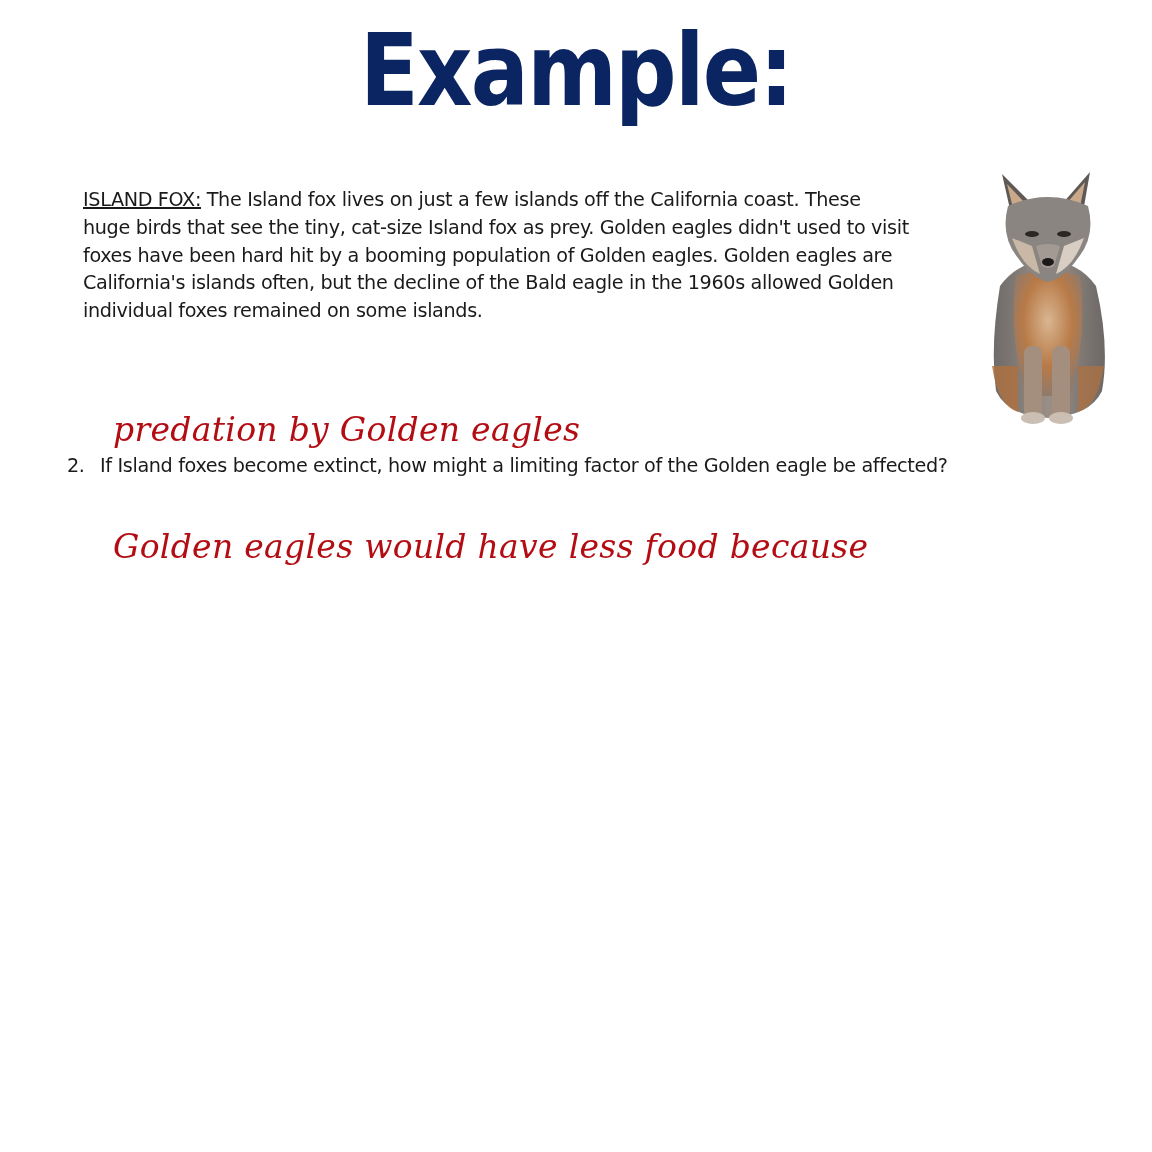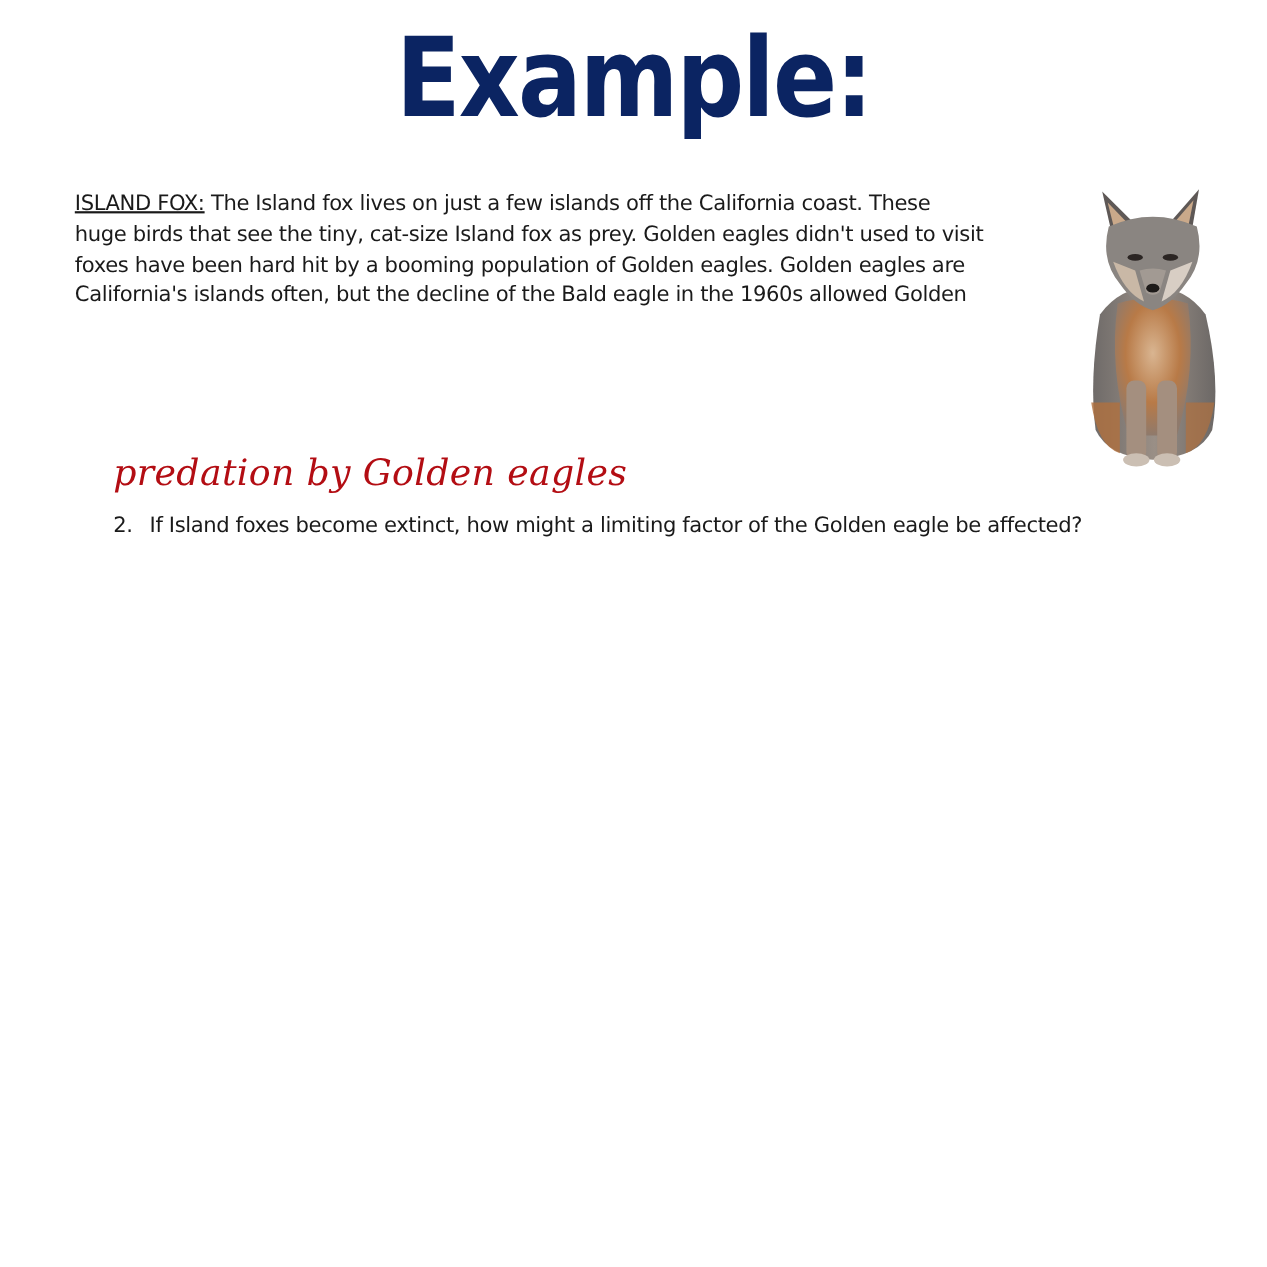--- a/index.html
+++ b/index.html
@@ -9,21 +9,21 @@
       font-family: "DejaVu Sans", sans-serif; font-weight: bold;
       font-size: 100px; letter-spacing: -2px; line-height: 130px;
       color: #0b2462;
       transform: scaleX(0.86); transform-origin: center;
     }
     .doc {
       position: absolute; left: 67px; top: 170px; width: 900px;
       font-family: "DejaVu Sans", sans-serif; font-size: 19.2px;
       color: #1a1a1a; line-height: 27.8px;
     }
-    .para { margin: 1px; width: 900px; letter-spacing: -0.35px; }
+    .para { margin: 16px; width: 900px; letter-spacing: -0.35px; }
     .para .line { display: block; white-space: nowrap; }
     .lead { text-decoration: underline; text-decoration-thickness: 1.5px; }
     .q { position: absolute; left: 0; white-space: nowrap; letter-spacing: -0.35px; }
     .q .num { display: inline-block; width: 33px; }
     .q .cont { display: block; padding-left: 33px; }
     .answer {
       position: absolute; white-space: nowrap;
       font-family: "DejaVu Serif", serif; font-style: italic;
       color: #b30d13; font-size: 33px; line-height: 40px; letter-spacing: 0.3px;
     }
@@ -33,27 +33,29 @@
 <body>
 
 <div class="title">Example:</div>
 
 <div class="doc">
   <p class="para">
     <span class="line"><span class="lead">ISLAND FOX:</span><span> The Island fox lives on just a few islands off the California coast.  These</span></span>
     <span class="line">huge birds that see the tiny, cat-size Island fox as prey.  Golden eagles didn't used to visit</span>
     <span class="line">foxes have been hard hit by a booming population of Golden eagles.  Golden eagles are</span>
     <span class="line">California's islands often, but the decline of the Bald eagle in the 1960s allowed Golden</span>
+    <span class="line">individual foxes remained on some islands.</span>
   </p>
 
-  <div class="answer" style="left:36px; top:240px;">predation by Golden eagles</div>
+  <div class="answer" style="left:46px; top:240px;">predation by Golden eagles</div>
 
-  <div class="q" style="top:294px;margin-left:36px;">
+  <div class="q" style="top:282px;">
     <span class="num">2.</span><span>If Island foxes become extinct, how might a limiting factor of the Golden eagle be affected?</span>
   </div>
+  <div class="answer" style="left:46px; top:357px;">Golden eagles would have less food because</div>
 </div>
 
 <div class="fox">
   <svg width="140" height="262" viewBox="0 0 140 262" xmlns="http://www.w3.org/2000/svg">
     <defs>
       <radialGradient id="chest" cx="50%" cy="40%" r="60%">
         <stop offset="0%" stop-color="#d9b591"></stop>
         <stop offset="60%" stop-color="#b87a47"></stop>
         <stop offset="100%" stop-color="#8f7a6c"></stop>
       </radialGradient>

